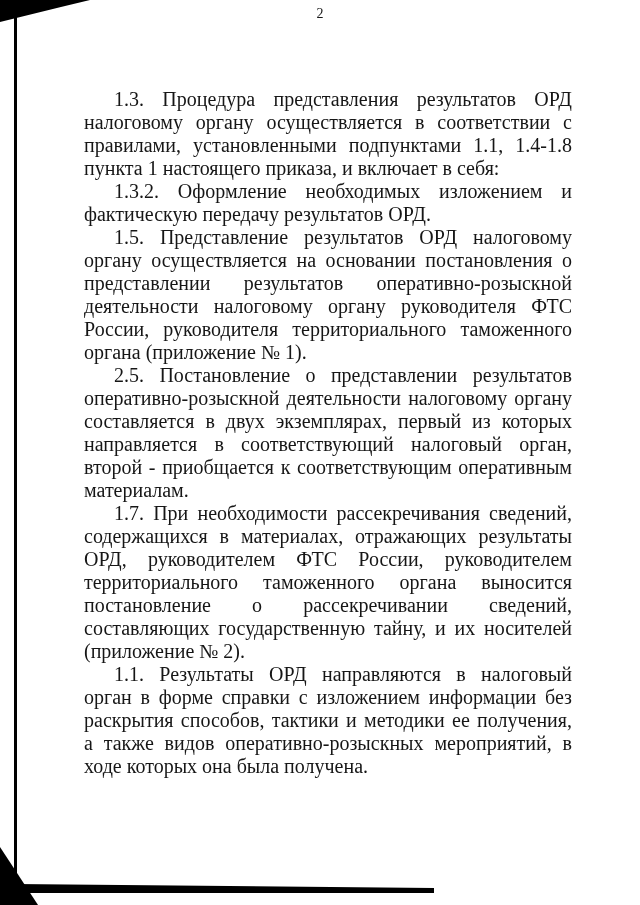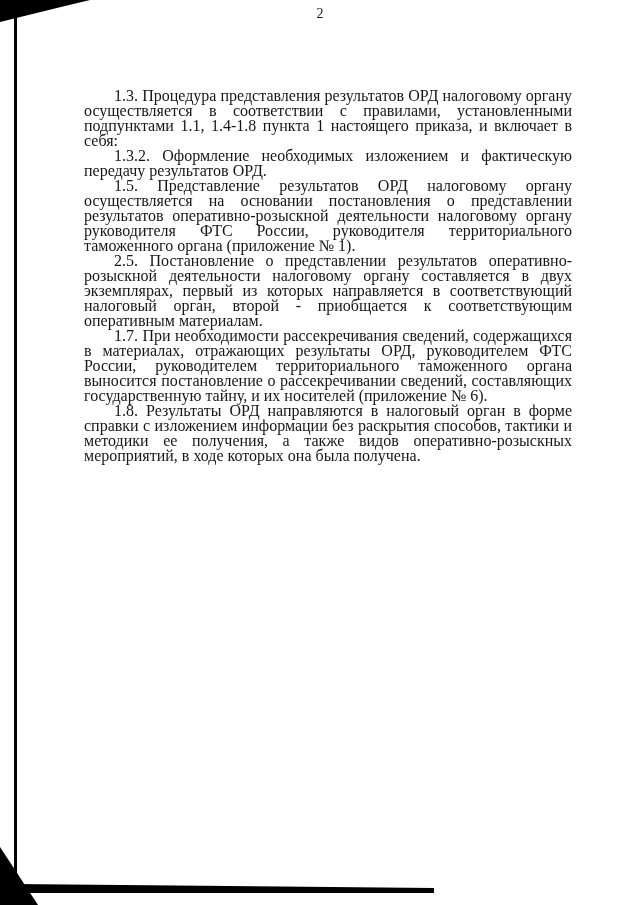--- a/index.html
+++ b/index.html
@@ -23,22 +23,22 @@
     width: 100%;
     text-align: center;
     font-size: 14px;
     color: #161616;
   }
   .text-block {
     position: absolute;
     top: 88px;
     left: 84px;
     width: 488px;
-    font-size: 16px;
-    line-height: 15px;
+    font-size: 20px;
+    line-height: 23px;
     text-align: justify;
   }
   .text-block p {
     margin: 0;
     padding: 0;
     text-indent: 30px;
   }
   
   .scan-edge-left {
     position: absolute;
@@ -86,17 +86,17 @@
   <div class="scan-corner-bottom-left"></div>
   <div class="scan-edge-bottom"></div>
 
   <div class="page-number">2</div>
 
   <div class="text-block">
     <p>1.3. Процедура представления результатов ОРД налоговому органу осуществляется в соответствии с правилами, установленными подпунктами 1.1, 1.4-1.8 пункта 1 настоящего приказа, и включает в себя:</p>
     <p>1.3.2. Оформление необходимых изложением и фактическую передачу результатов ОРД.</p>
     <p>1.5. Представление результатов ОРД налоговому органу осуществляется на основании постановления о представлении результатов оперативно-розыскной деятельности налоговому органу руководителя ФТС России, руководителя территориального таможенного органа (приложение № 1).</p>
     <p>2.5. Постановление о представлении результатов оперативно-розыскной деятельности налоговому органу составляется в двух экземплярах, первый из которых направляется в соответствующий налоговый орган, второй - приобщается к соответствующим оперативным материалам.</p>
-    <p>1.7. При необходимости рассекречивания сведений, содержащихся в материалах, отражающих результаты ОРД, руководителем ФТС России, руководителем территориального таможенного органа выносится постановление о рассекречивании сведений, составляющих государственную тайну, и их носителей (приложение № 6).</p>
-    <p>1.8. Результаты ОРД направляются в налоговый орган в форме справки с изложением информации без раскрытия способов, тактики и методики ее получения, а также видов оперативно-розыскных мероприятий, в ходе которых она была получена.</p>
+    <p>1.7. При необходимости рассекречивания сведений, содержащихся в материалах, отражающих результаты ОРД, руководителем ФТС России, руководителем территориального таможенного органа выносится постановление о рассекречивании сведений, составляющих государственную тайну, и их носителей (приложение № 2).</p>
+    <p>1.1. Результаты ОРД направляются в налоговый орган в форме справки с изложением информации без раскрытия способов, тактики и методики ее получения, а также видов оперативно-розыскных мероприятий, в ходе которых она была получена.</p>
   </div>
 
 </div>
 
 </body></html>

